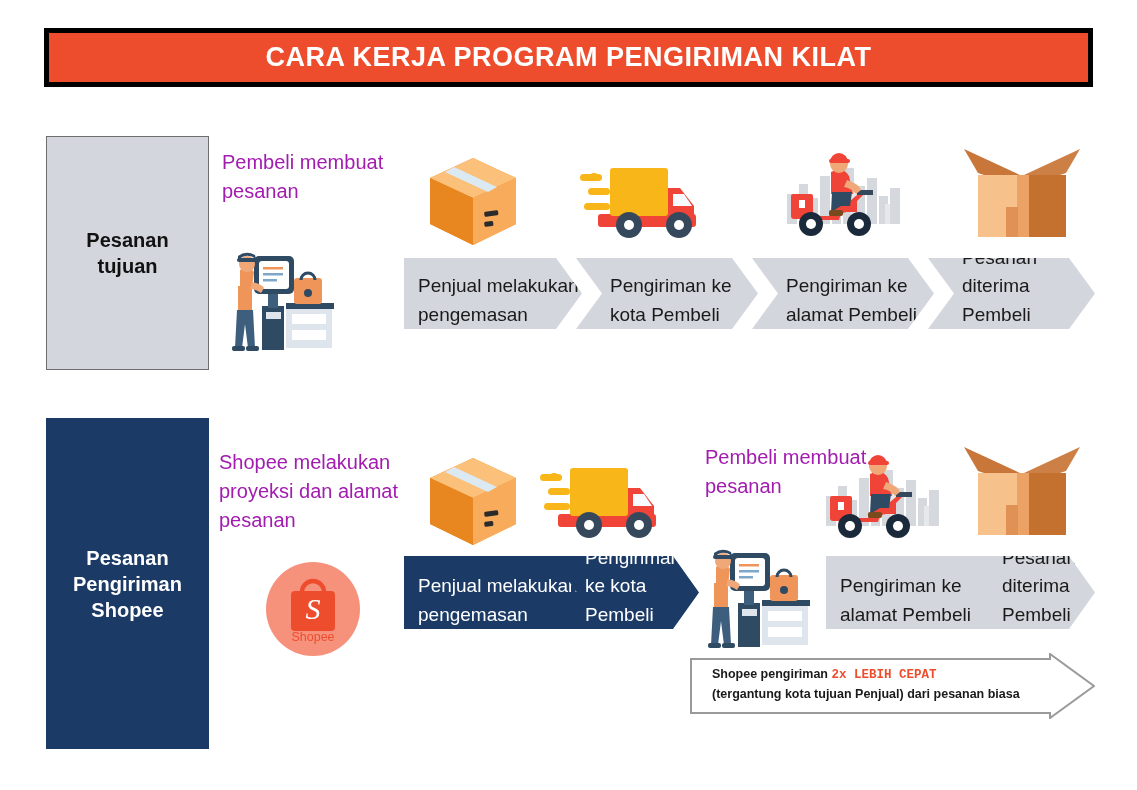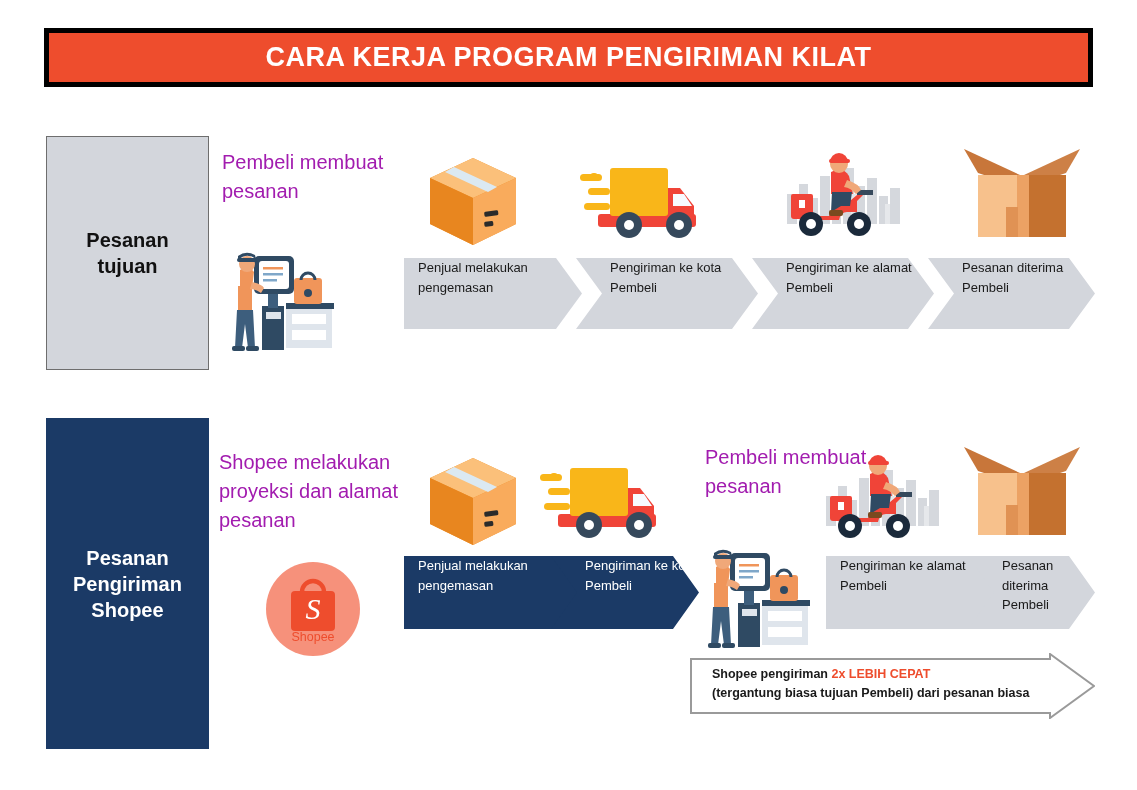--- a/index.html
+++ b/index.html
@@ -74,22 +74,22 @@
     color: #a21caf;
   }
   #caption-r1 { left: 222px; top: 148px; width: 190px; }
   #caption-r2-left { left: 219px; top: 448px; width: 215px; }
   #caption-r2-mid { left: 705px; top: 443px; width: 175px; }
 
   
   .chev {
     box-sizing: border-box;
     display: flex;
-    align-items: flex-start;
-    font-size: 13px;
+    align-items: flex-end;
+    font-size: 19px;
     line-height: 1.5;
     padding-left: 14px;
   }
   .chev-gray {
     background: #d3d6dc;
     color: #1a1a1a;
     clip-path: polygon(0 0, calc(100% - 26px) 0, 100% 50%, calc(100% - 26px) 100%, 0 100%);
   }
   .chev-gray-notch {
     background: #d3d6dc;
@@ -132,21 +132,21 @@
   #callout-text {
     position: absolute;
     left: 22px;
     top: 12px;
     width: 330px;
     font-size: 12.5px;
     line-height: 1.5;
     color: #1a1a1a;
     font-weight: bold;
   }
-  #callout-highlight { color: #ee4d2d; }
+  #callout-highlight { color: #ee4d2d; font-family: Liberation Mono, monospace; }
 
   
   #shopee-logo { left: 266px; top: 562px; width: 94px; height: 94px; }
 </style>
 </head>
 <body>
 
 <div class="abs" id="header-bar">
   <div id="header-title">CARA KERJA PROGRAM PENGIRIMAN KILAT</div>
 </div>
@@ -434,15 +434,15 @@
 <div class="abs chev chev-gray-notch" id="chev-r2-3">
   <span>Pesanan diterima Pembeli</span>
 </div>
 
 <div class="abs" id="callout">
   <svg width="405" height="66" viewBox="0 0 405 66">
     <polygon points="1,6 360,6 360,1 404,33 360,65 360,60 1,60" fill="#ffffff" stroke="#9a9a9a" stroke-width="2"></polygon>
   </svg>
   <div id="callout-text">
     <span>Shopee pengiriman </span><span id="callout-highlight">2x LEBIH CEPAT</span><br>
-    <span>(tergantung biasa tujuan Pembeli) dari pesanan biasa</span>
+    <span>(tergantung kota tujuan Penjual) dari pesanan biasa</span>
   </div>
 </div>
 
 </body></html>

